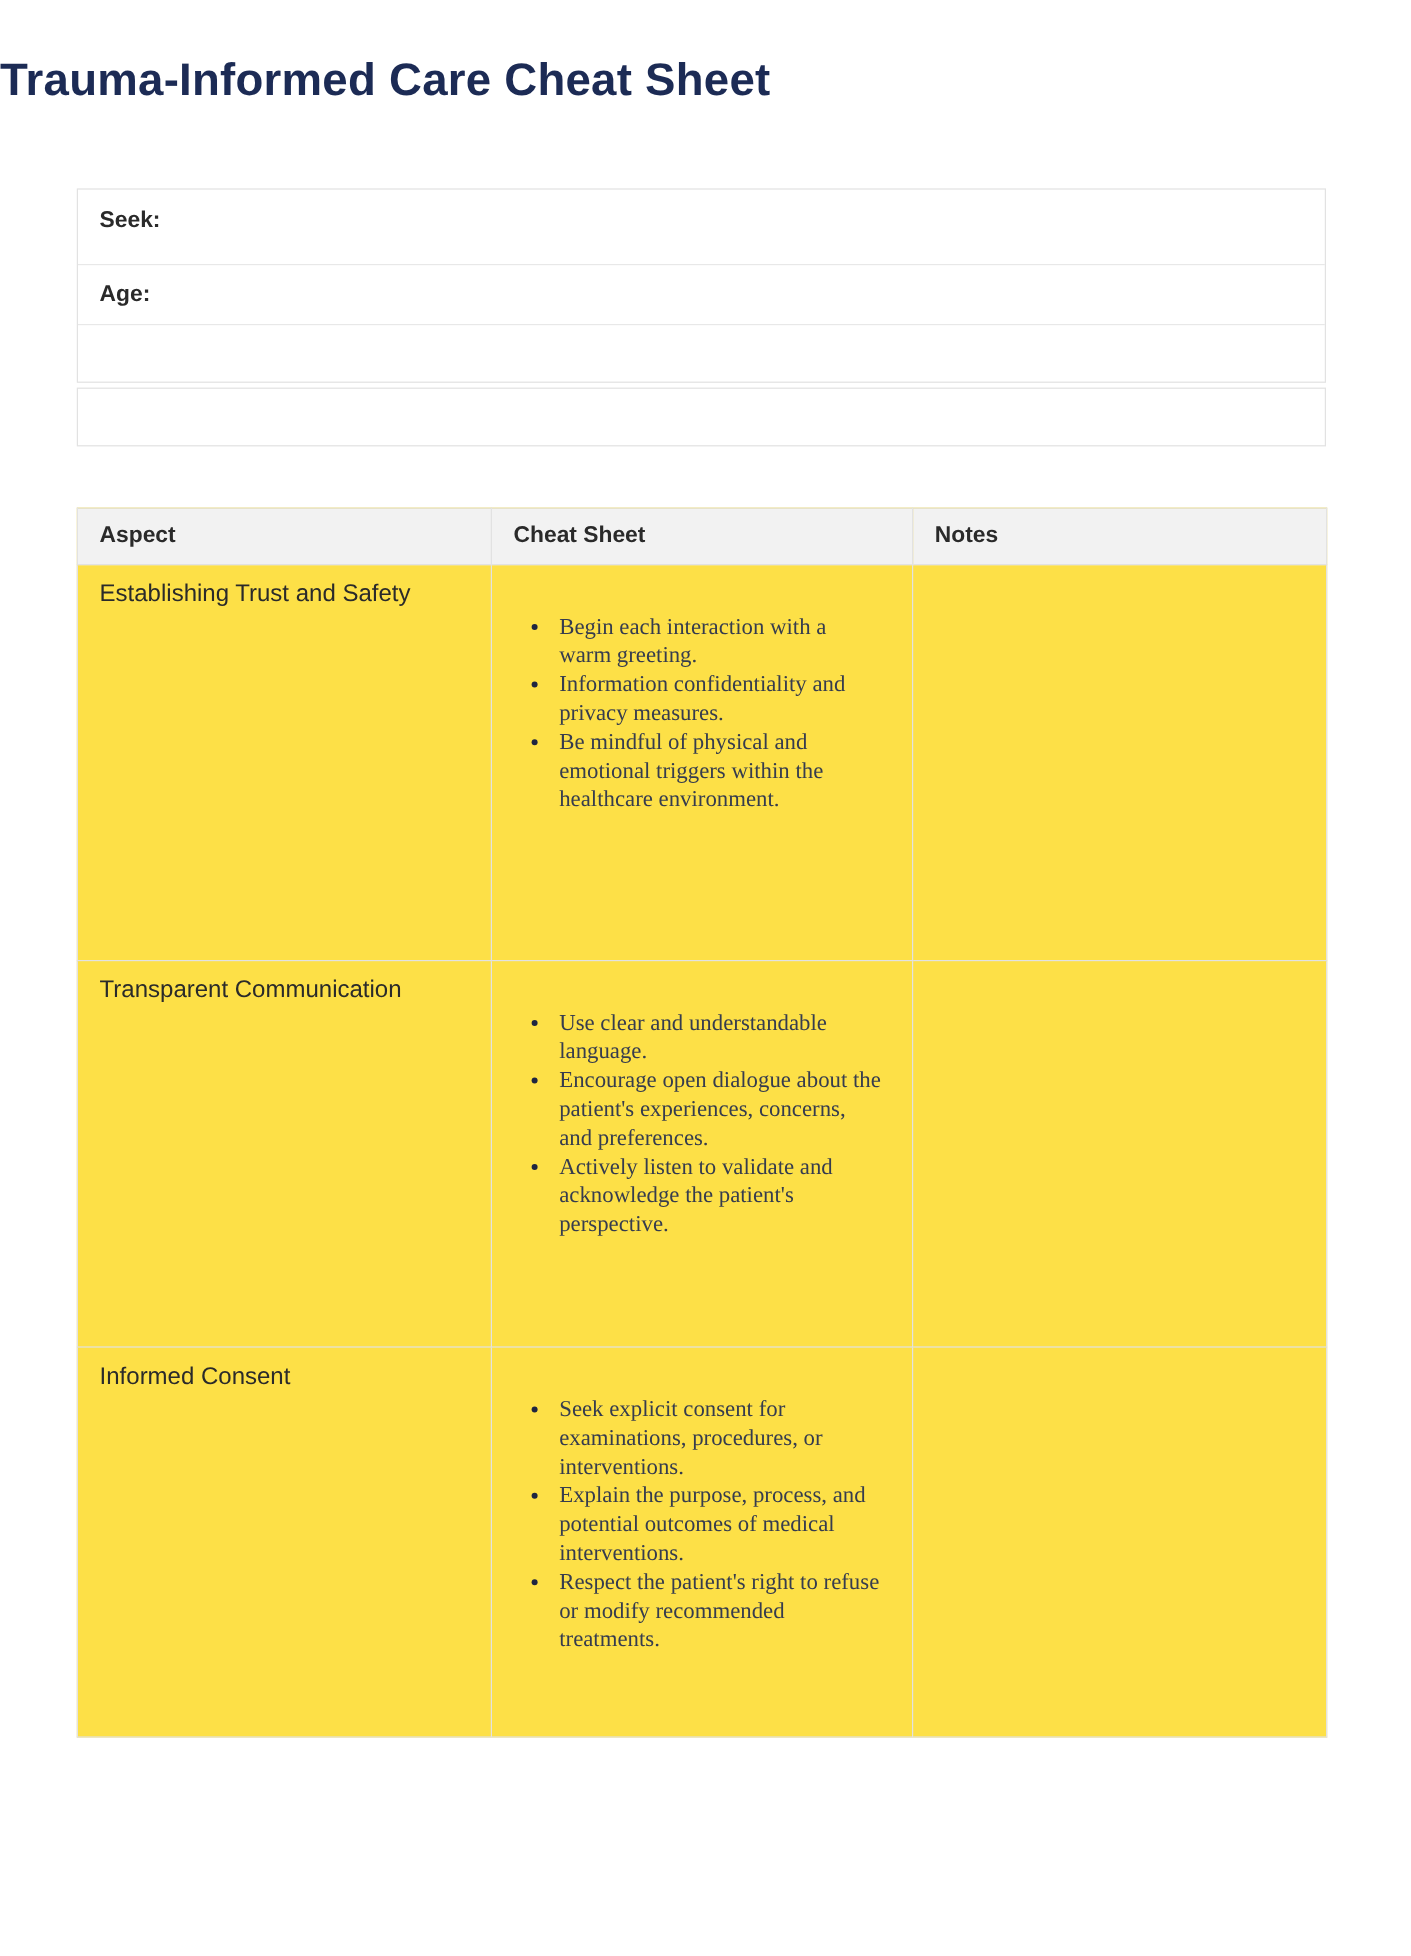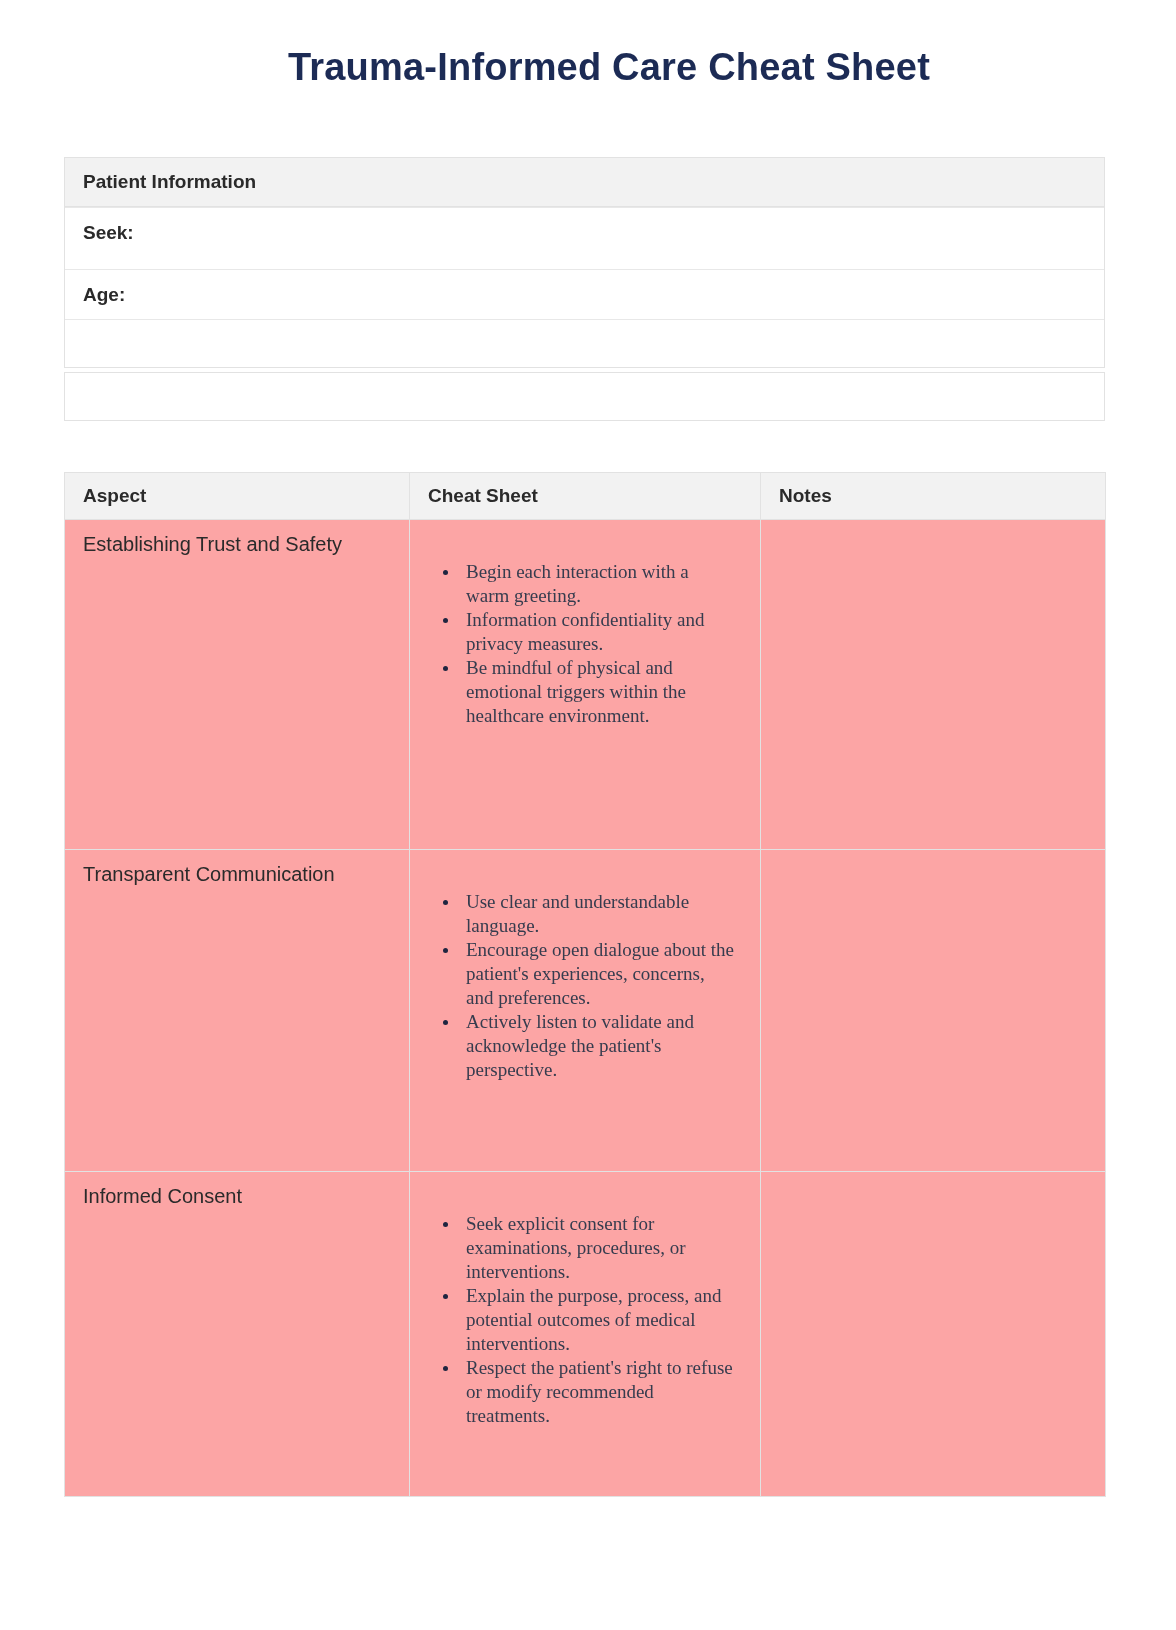--- a/index.html
+++ b/index.html
@@ -12,21 +12,21 @@
   body {
     width: 1176px;
     height: 1630px;
     position: relative;
     overflow: hidden;
     color: #262626;
   }
   .page-title {
     margin-top: 46px;
     width: 930px;
-    text-align: right;
+    text-align: left;
     font-size: 38px;
     font-weight: bold;
     color: #1c2b55;
     letter-spacing: 0.2px;
   }
   .content {
     position: absolute;
     left: 64px;
     top: 157px;
     width: 1041px;
@@ -56,21 +56,21 @@
   .h50 { height: 50px; margin-top: 11px; }
   .h48 { height: 48px; }
   .h47 { height: 47px; }
   .pi-answer { font-weight: normal; }
   
   .care-table-wrap { margin-top: 51px; }
   table.care-table {
     width: 1041px;
     table-layout: fixed;
     border-collapse: collapse;
-    background: #fca5a5;
+    background: #fde047;
   }
   table.care-table th,
   table.care-table td {
     border: 1px solid #e2e2e2;
     vertical-align: top;
     text-align: left;
   }
   table.care-table th {
     background: #f2f2f2;
     height: 47px;
@@ -106,23 +106,20 @@
   .cheat-cell li::marker { color: #1f2540; font-size: 17px; }
 </style>
 </head>
 <body>
 
 <h1 class="page-title">Trauma-Informed Care Cheat Sheet</h1>
 
 <div class="content">
 
   <div class="pi-block">
-    <div class="pi-row pi-header">
-      <span>Patient Information</span>
-    </div>
     <div class="pi-row h51">
       <span>Seek:</span>
     </div>
     <div class="pi-row h50">
       <span>Age:</span>
     </div>
     <div class="pi-row pi-answer h48">
       <span></span>
     </div>
   </div>

